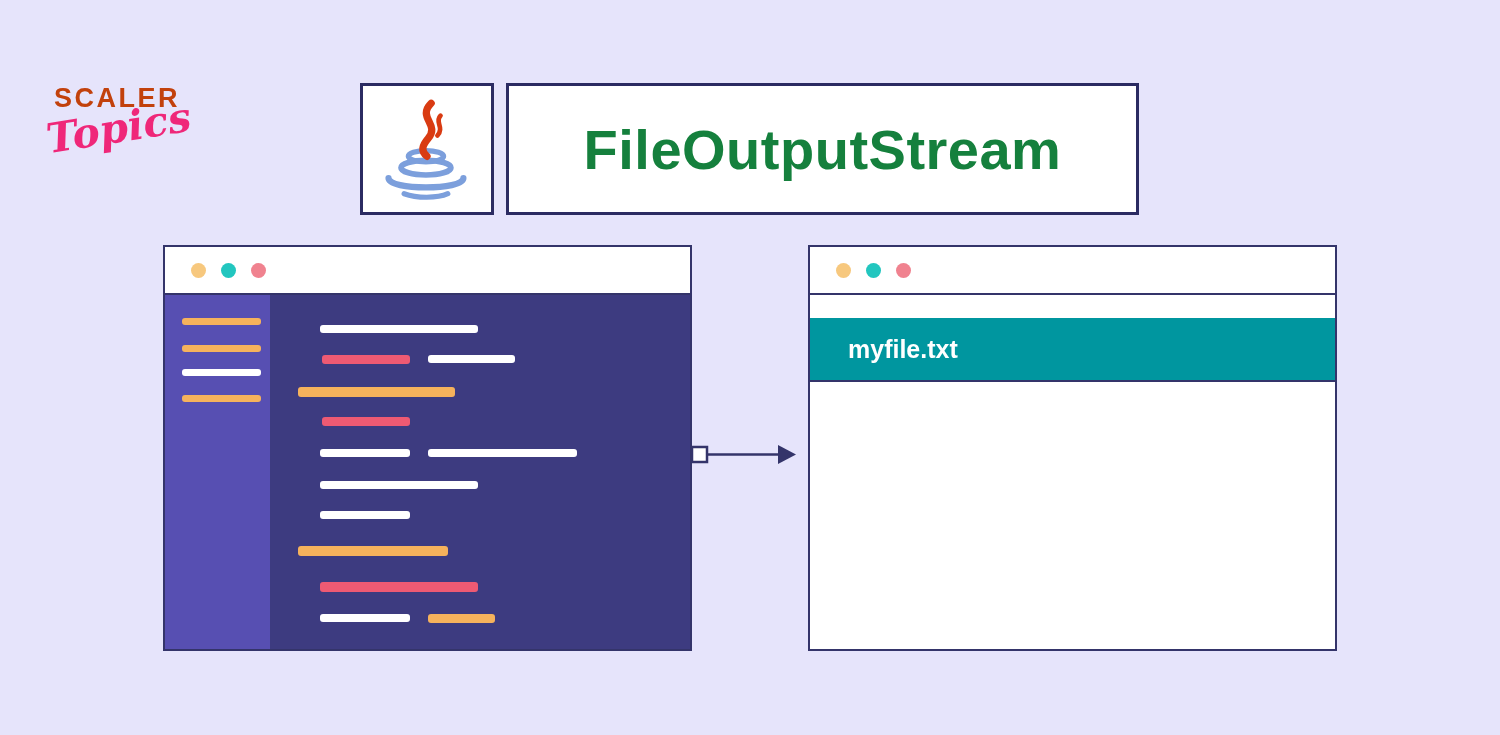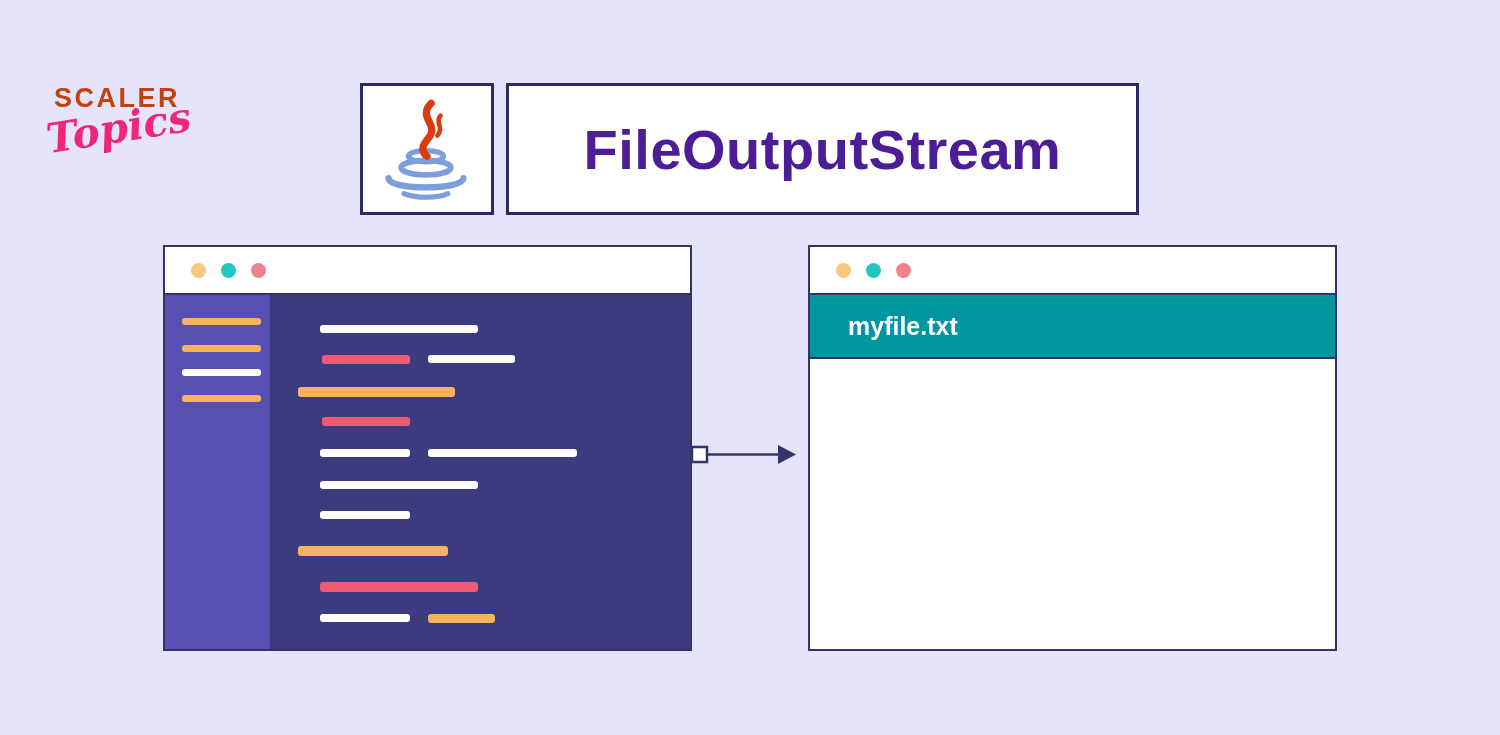--- a/index.html
+++ b/index.html
@@ -22,21 +22,21 @@
   .java-box{
     position:absolute;left:360px;top:83px;width:128px;height:126px;
     background:#FFFFFF;border:3px solid #2B2B62;
     display:flex;align-items:center;justify-content:center;
   }
   .title-box{
     position:absolute;left:506px;top:83px;width:627px;height:126px;
     background:#FFFFFF;border:3px solid #2B2B62;
     display:flex;align-items:center;justify-content:center;
   }
-  .title-box span{font-size:56px;font-weight:bold;color:#4c1d95;letter-spacing:0.5px;}
+  .title-box span{font-size:56px;font-weight:bold;color:#15803d;letter-spacing:0.5px;}
 
   
   .window{position:absolute;top:245px;width:525px;height:402px;border:2px solid #34346A;background:#fff;}
   .window.editor{left:163px;background:#3D3B80;}
   .window.output{left:808px;}
   .titlebar{
     height:46px;background:#FFFFFF;border-bottom:2px solid #34346A;
     display:flex;align-items:center;padding-left:26px;box-sizing:content-box;
   }
   .dot{width:15px;height:15px;border-radius:50%;display:inline-block;margin-right:15px;}
@@ -115,16 +115,16 @@
   <rect x="2" y="8" width="15" height="15" fill="#FFFFFF" stroke="#34346A" stroke-width="2.5"></rect>
   <polygon points="88,6 106,15.5 88,25" fill="#34346A"></polygon>
 </svg>
 
 <div class="window output">
   <div class="titlebar">
       <span class="dot" style="background: rgb(247, 200, 126);"></span>
       <span class="dot" style="background: rgb(34, 198, 191);"></span>
       <span class="dot" style="background: rgb(240, 130, 143);"></span>
     </div>
-  <div class="tabbar" style="background: rgb(0, 150, 159);">
+  <div class="tabbar" style="background: rgb(0, 150, 159); margin-top: 23px;">
     <span>myfile.txt</span>
   </div>
 </div>
 
 </body></html>

